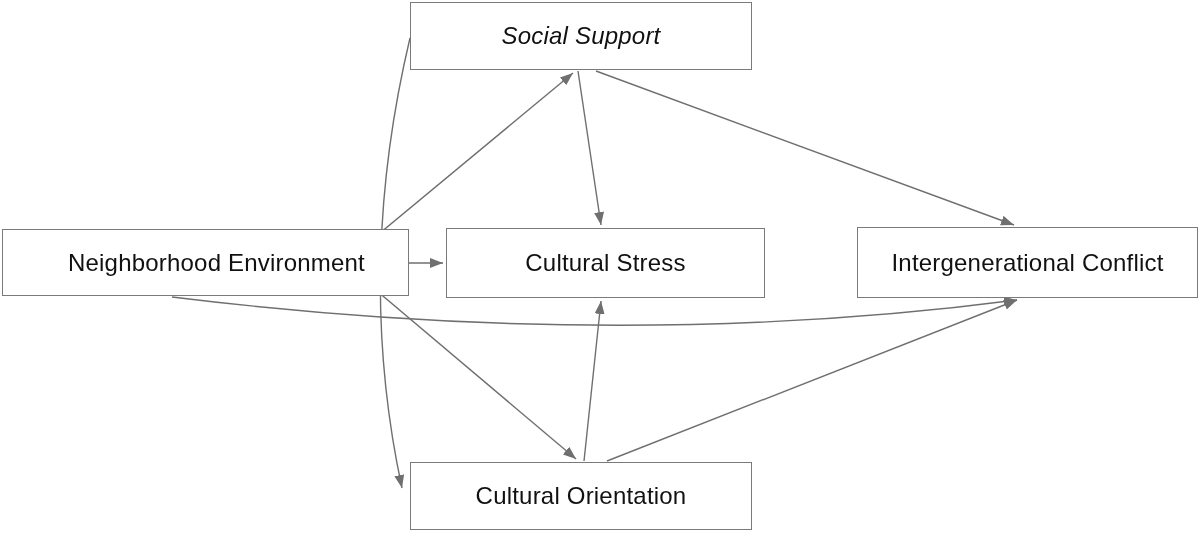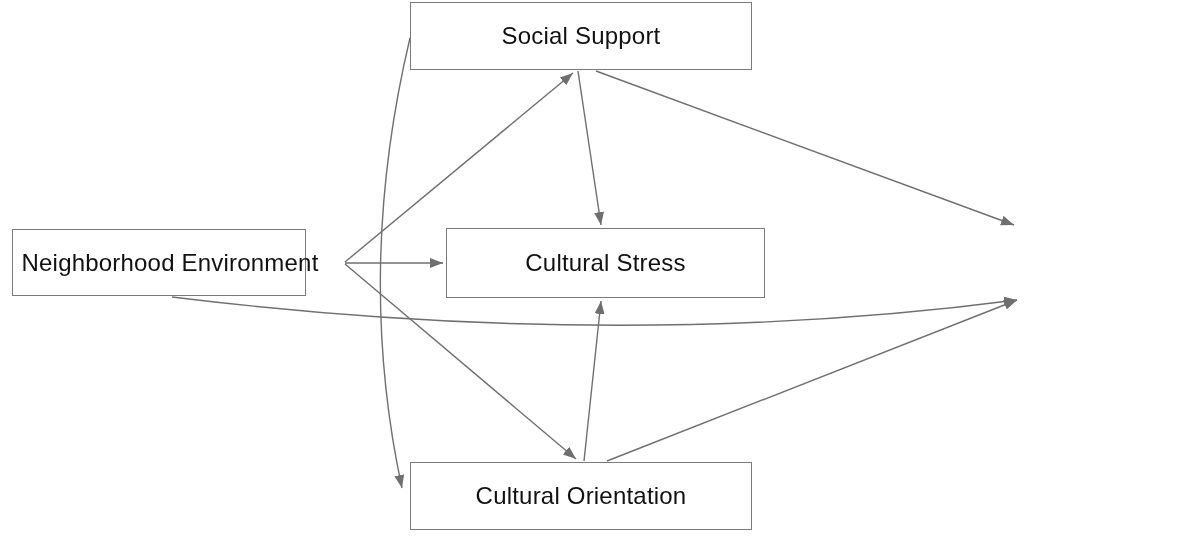--- a/index.html
+++ b/index.html
@@ -28,22 +28,22 @@
     background: #ffffff;
     border: 1.6px solid #7a7a7a;
     display: flex;
     align-items: center;
     justify-content: center;
     font-size: 24px;
     color: #111111;
     white-space: nowrap;
     letter-spacing: 0.2px;
   }
-  .node-social-support           { left: 410px; top: 2px;   width: 342px; height: 68px; }
-  .node-neighborhood-environment { left: 12px;   top: 229px; width: 294px; height: 67px; padding-left: 22px; }
+  .node-social-support           { left: 410px; top: 2px;   width: 342px; height: 68px; font-style: italic; }
+  .node-neighborhood-environment { left: 2px;   top: 229px; width: 407px; height: 67px; padding-left: 22px; }
   .node-parenting-stress         { left: 446px; top: 228px; width: 319px; height: 70px; }
   .node-intergenerational-conflict{ left: 857px; top: 227px; width: 341px; height: 71px; }
   .node-cultural-orientation     { left: 410px; top: 462px; width: 342px; height: 68px; align-items: center; }
   .edge {
     fill: none;
     stroke: #6f6f6f;
     stroke-width: 1.4px;
   }
 </style>
 </head>
@@ -82,18 +82,21 @@
   </div>
 
   <div class="node node-neighborhood-environment">
     <span>Neighborhood Environment</span>
   </div>
 
   <div class="node node-parenting-stress">
     <span>Cultural Stress</span>
   </div>
 
+  <div class="node node-intergenerational-conflict">
+    <span>Intergenerational Conflict</span>
+  </div>
 
   <div class="node node-cultural-orientation">
     <span>Cultural Orientation</span>
   </div>
 
 </div>
 
 </body></html>

